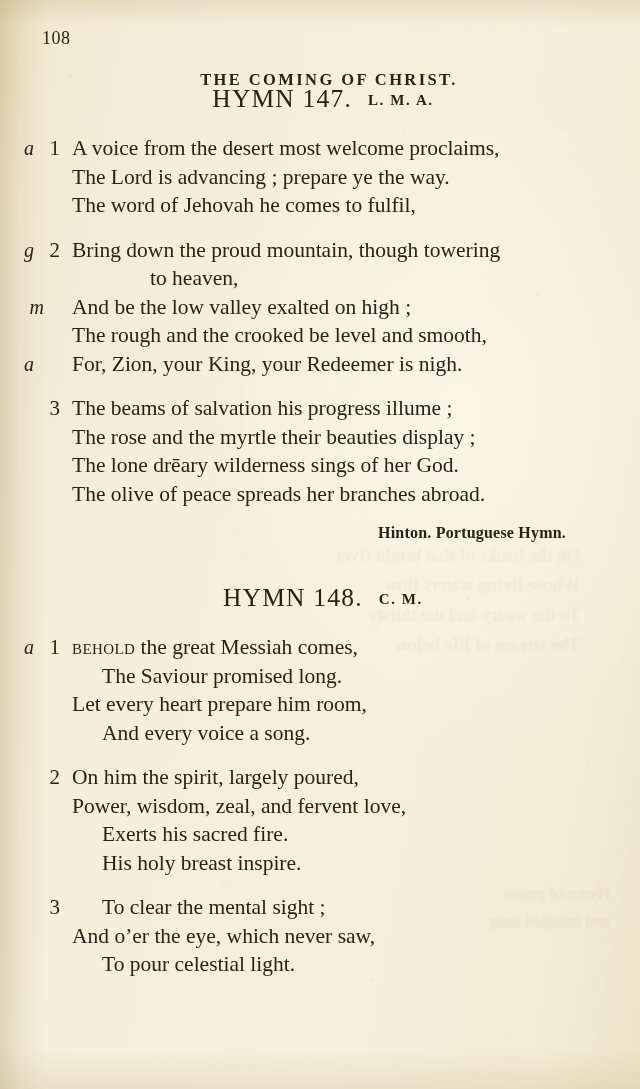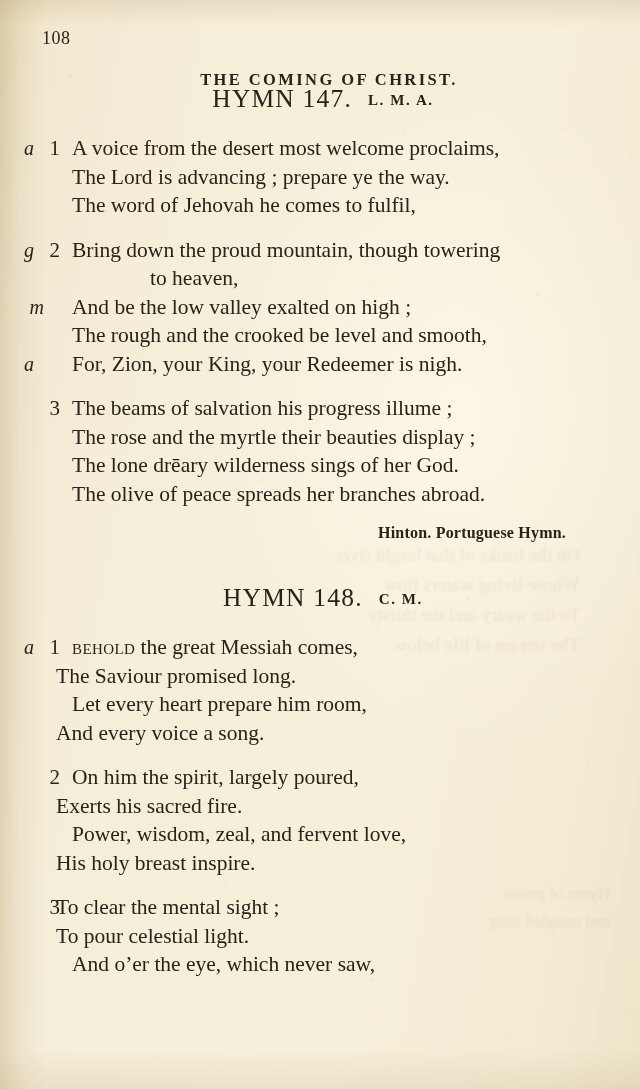--- a/index.html
+++ b/index.html
@@ -154,21 +154,21 @@
     left: 42px;
     width: 18px;
     text-align: right;
     font-size: 21px;
   }
   .ltext { display: inline-block; }
 
   
   .i0 .ltext { margin-left: 72px; }   
   .i1 .ltext { margin-left: 72px; }   
-  .i2 .ltext { margin-left: 56px; }  
+  .i2 .ltext { margin-left: 102px; }  
   .i3 .ltext { margin-left: 150px; }  
 
   .smallcaps {
     font-variant: small-caps;
     text-transform: lowercase;
     letter-spacing: 0.4px;
   }
   .attrib {
     margin-top: 2px;
     text-align: right;
@@ -287,43 +287,43 @@
           <div class="line i2">
             <span class="ltext">And every voice a song.</span>
           </div>
         </div>
 
         <div class="stanza">
           <div class="line i0">
             <span class="num-col">2</span>
             <span class="ltext">On him the spirit, largely poured,</span>
           </div>
+          <div class="line i1">
+            <span class="ltext">Power, wisdom, zeal, and fervent love,</span>
+          </div>
           <div class="line i2">
             <span class="ltext">Exerts his sacred fire.</span>
           </div>
-          <div class="line i1">
-            <span class="ltext">Power, wisdom, zeal, and fervent love,</span>
-          </div>
           <div class="line i2">
             <span class="ltext">His holy breast inspire.</span>
           </div>
         </div>
 
         <div class="stanza">
           <div class="line i0">
             <span class="num-col">3</span>
           </div>
           <div class="line i2">
             <span class="ltext">To clear the mental sight ;</span>
           </div>
+          <div class="line i1">
+            <span class="ltext">And o’er the eye, which never saw,</span>
+          </div>
           <div class="line i2">
             <span class="ltext">To pour celestial light.</span>
-          </div>
-          <div class="line i1">
-            <span class="ltext">And o’er the eye, which never saw,</span>
           </div>
         </div>
 
       </div>
     </div>
 
   </div>
 </div>
 
 </body></html>

